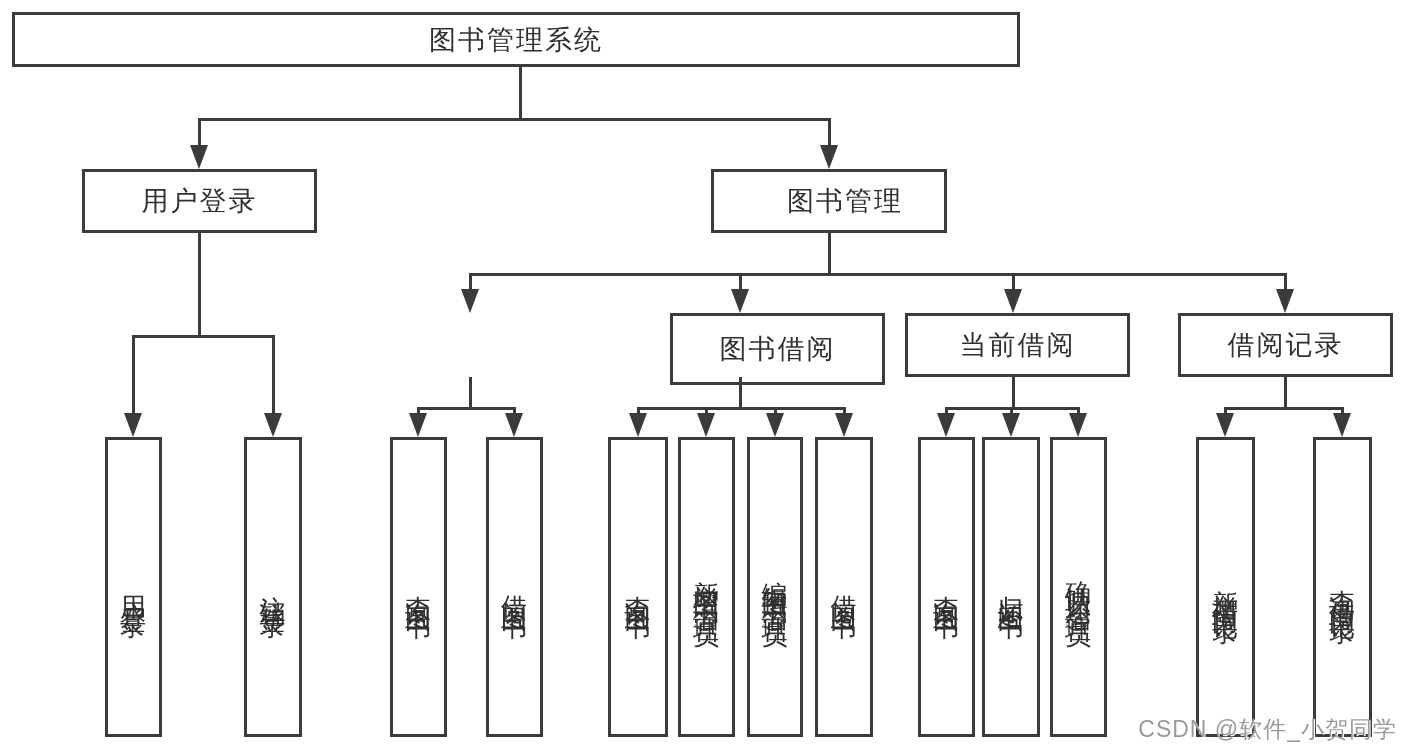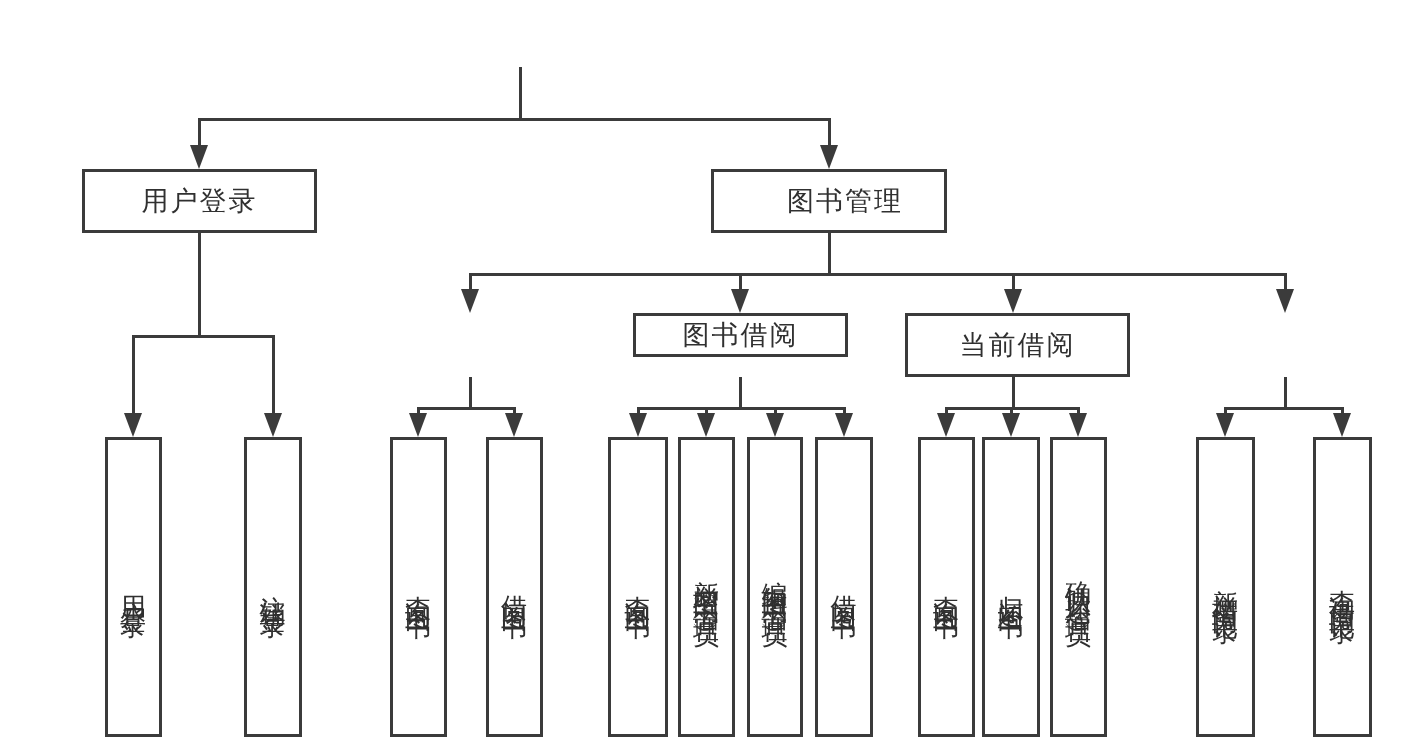--- a/index.html
+++ b/index.html
@@ -50,33 +50,39 @@
     letter-spacing:1px;
     white-space:nowrap;
     z-index:9;
   }
 </style>
 </head>
 <body>
 
 <div id="canvas">
 
+  <div class="node h" style="left:12px;top:12px;width:1008px;height:55px;">
+    <span>图书管理系统</span>
+  </div>
 
   <div class="node h" style="left:82px;top:169px;width:235px;height:64px;">
     <span>用户登录</span>
   </div>
   <div class="node h" style="left:711px;top:169px;width:236px;height:64px;padding-left:32px;">
     <span>图书管理</span>
   </div>
 
-  <div class="node h" style="left:633px;top:313px;width:215px;height:44px;font-family:Liberation Serif, serif;">
+  <div class="node h" style="left:670px;top:313px;width:215px;height:72px;font-family:Liberation Serif, serif;">
     <span>图书借阅</span>
   </div>
   <div class="node h" style="left:905px;top:313px;width:225px;height:64px;">
     <span>当前借阅</span>
+  </div>
+  <div class="node h" style="left:1178px;top:313px;width:215px;height:64px;">
+    <span>借阅记录</span>
   </div>
 
   <div class="node v" style="left:105px;top:437px;width:57px;height:300px;">
     <span>用户登录</span>
   </div>
   <div class="node v" style="left:244px;top:437px;width:58px;height:300px;">
     <span>注销登录</span>
   </div>
 
   <div class="node v" style="left:390px;top:437px;width:57px;height:300px;">
@@ -170,14 +176,15 @@
   <div class="arr" style="left:629px;top:413px;"></div>
   <div class="arr" style="left:697px;top:413px;"></div>
   <div class="arr" style="left:766px;top:413px;"></div>
   <div class="arr" style="left:835px;top:413px;"></div>
   <div class="arr" style="left:937px;top:413px;"></div>
   <div class="arr" style="left:1002px;top:413px;"></div>
   <div class="arr" style="left:1069px;top:413px;"></div>
   <div class="arr" style="left:1216px;top:413px;"></div>
   <div class="arr" style="left:1333px;top:413px;"></div>
 
+  <div id="watermark">CSDN @软件_小贺同学</div>
 
 </div>
 
 </body></html>

